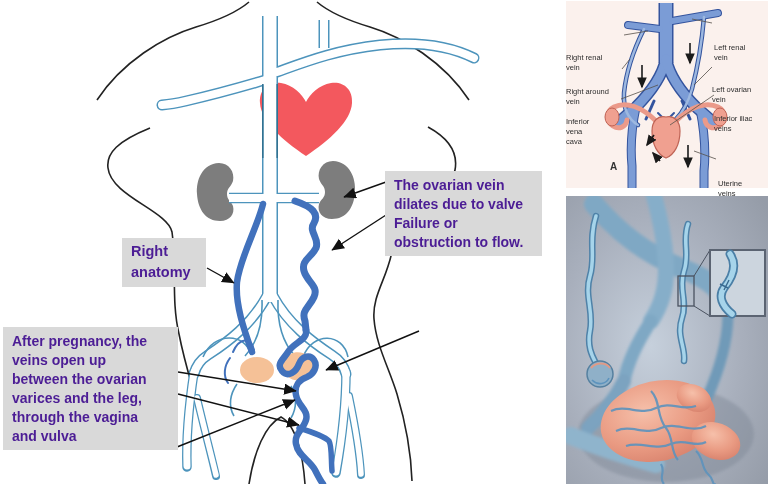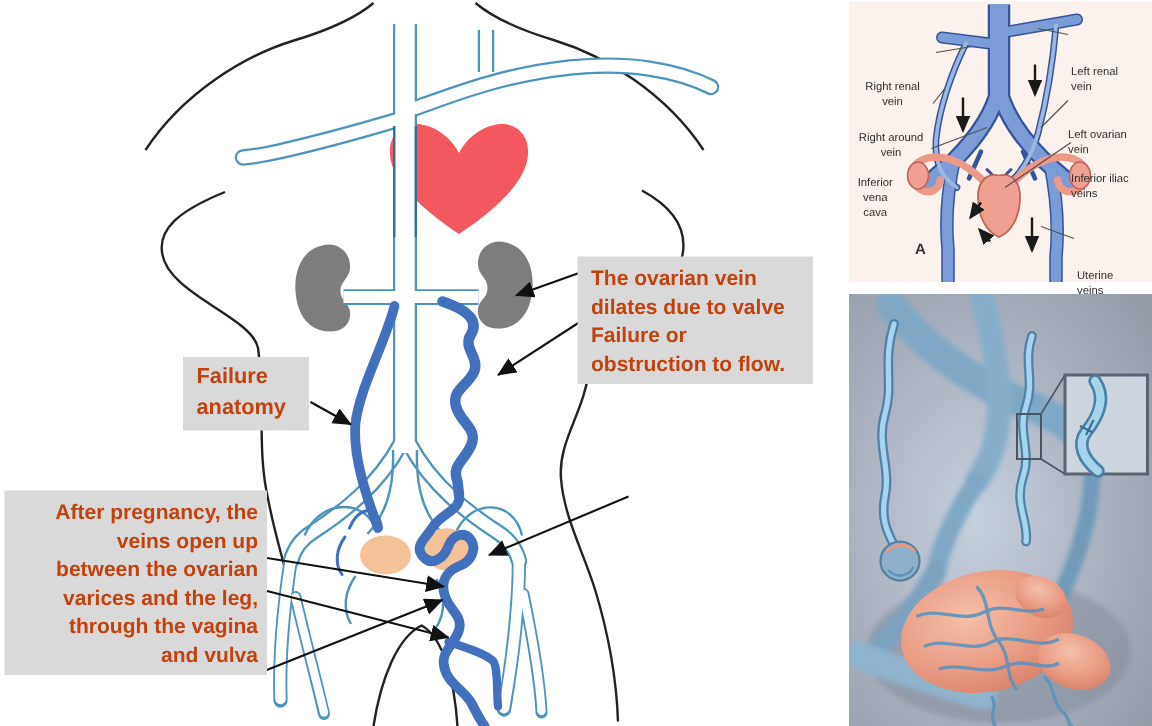--- a/index.html
+++ b/index.html
@@ -1,30 +1,30 @@
 <!DOCTYPE html>
 <html><head>
 <meta charset="utf-8">
 <style>
   html,body{margin:0;padding:0;background:#fff;}
   .stage{position:relative;width:768px;height:484px;background:#fff;overflow:hidden;
          font-family:"Liberation Sans",sans-serif;}
   .stage svg{display:block;}
   .main-svg{position:absolute;left:0;top:0;}
-  .abox{position:absolute;background:#d9d9d9;color:#c2410c;font-weight:bold;
+  .abox{position:absolute;background:#d9d9d9;color:#4c1d95;font-weight:bold;
         white-space:pre-line;box-sizing:border-box;font-size:14px;line-height:19px;
         padding:5px 6px 4px 9px;}
   #box-normal{left:122px;top:238px;width:84px;height:49px;font-size:14.5px;line-height:21px;padding-top:3px;}
   #box-dilate{left:385px;top:171px;width:157px;height:85px;}
   #box-varicose{left:420px;top:271px;width:139px;height:124px;}
-  #box-pregnancy{left:3px;top:327px;width:175px;height:123px;text-align:right;}
+  #box-pregnancy{left:3px;top:327px;width:175px;height:123px;}
   .panelA{position:absolute;left:566px;top:1px;width:202px;height:187px;background:#fbf1ed;}
   .panelA svg{position:absolute;left:0;top:0;}
   .pa-label{position:absolute;font-size:7.5px;line-height:1.3;color:#2d2d2d;white-space:pre-line;margin-top:28px;}
-  .pa-right{text-align:center;}
+  .pa-right{text-align:left;}
   .pa-letter{position:absolute;left:44px;top:160px;font-size:10px;font-weight:bold;color:#333;}
   .panelB{position:absolute;left:566px;top:196px;width:202px;height:288px;}
 </style>
 </head>
 <body>
 
 <div class="stage">
 
   <svg class="main-svg" width="566" height="484" viewBox="0 0 566 484">
     <defs>
@@ -108,21 +108,21 @@
       <path d="M207,268 L234,283" marker-end="url(#ah)"></path>
       <path d="M386,182 L344,197" marker-end="url(#ah)"></path>
       <path d="M386,215 L332,250" marker-end="url(#ah)"></path>
       <path d="M419,331 L326,370" marker-end="url(#ah)"></path>
       <path d="M178,372 L296,391" marker-end="url(#ah)"></path>
       <path d="M178,394 L299,425" marker-end="url(#ah)"></path>
       <path d="M177,447 L295,400" marker-end="url(#ah)"></path>
     </g>
   </svg>
 
-  <div class="abox" id="box-normal">Failure
+  <div class="abox" id="box-normal">Right
 anatomy</div>
   <div class="abox" id="box-dilate">The ovarian vein
 dilates due to valve
 Failure or
 obstruction to flow.</div>
   <div class="abox" id="box-pregnancy">After pregnancy, the
 veins open up
 between the ovarian
 varices and the leg,
 through the vagina

